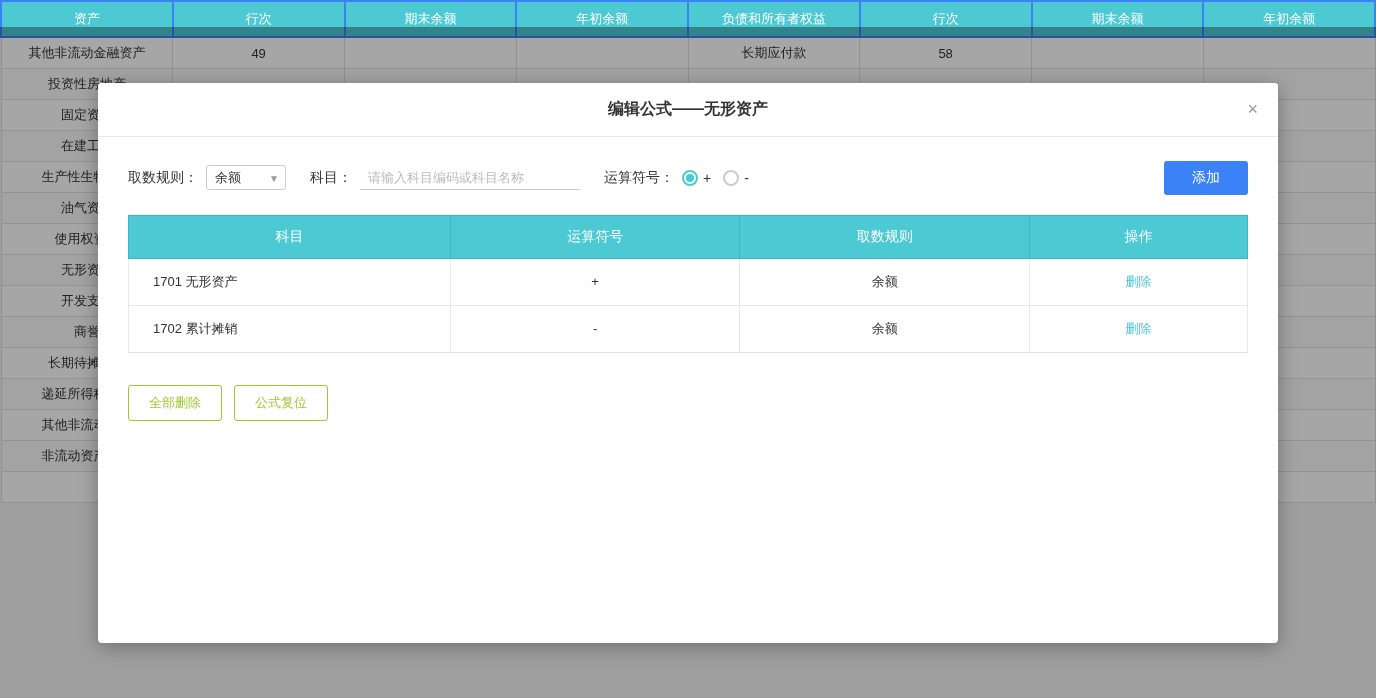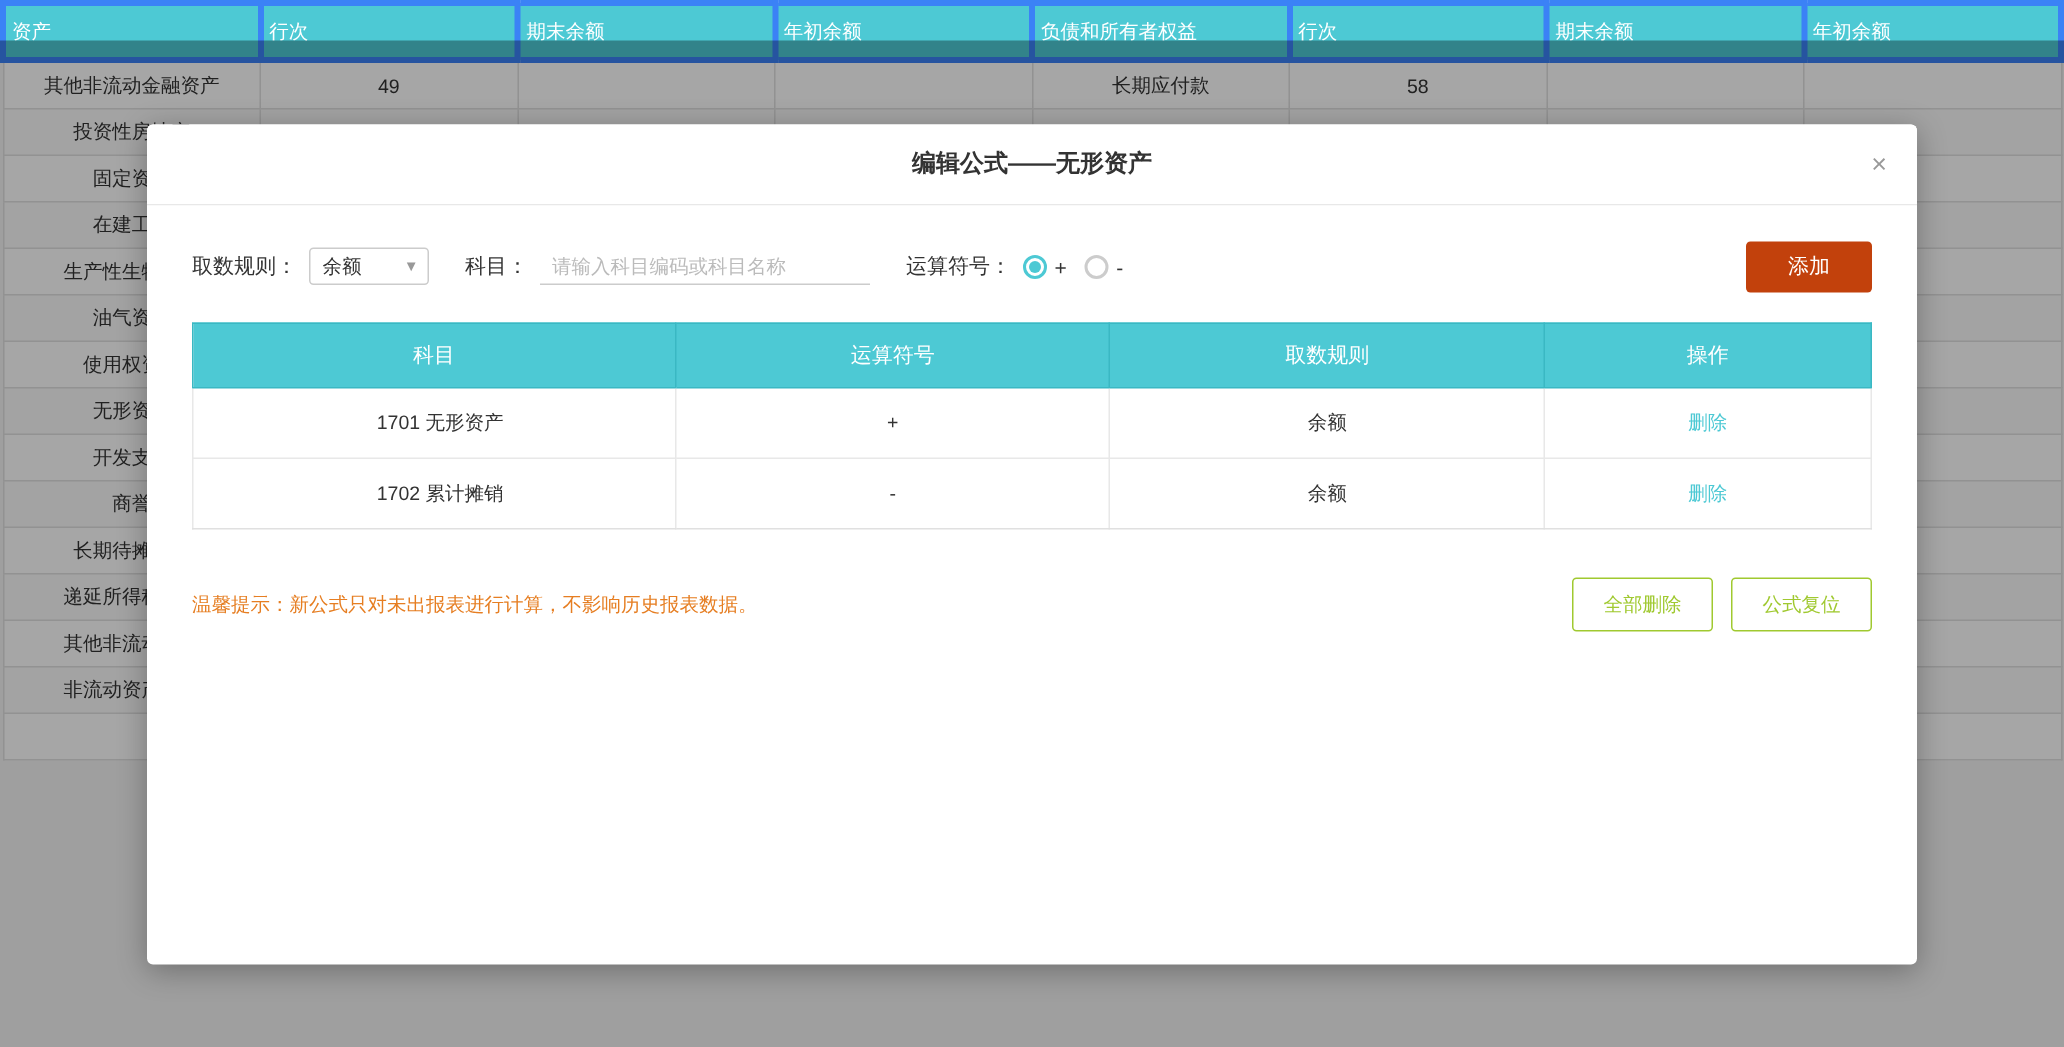--- a/index.html
+++ b/index.html
@@ -23,24 +23,24 @@
     .bg-table {
       width: 100%;
       border-collapse: collapse;
       table-layout: fixed;
     }
 
     .bg-table th {
       background: #4dc9d4;
       color: #fff;
       padding: 8px 4px;
-      border: 4px solid #3b82f6;
+      border: 2px solid #3b82f6;
       font-weight: normal;
       font-size: 13px;
-      text-align: left;
+      text-align: center;
     }
 
     .bg-table td {
       background: #fff;
       border: 1px solid #e0e0e0;
       padding: 6px 8px;
       color: #333;
       font-size: 13px;
       text-align: center;
     }
@@ -205,21 +205,21 @@
       border-color: #ccc;
     }
 
     .radio-label {
       font-size: 14px;
       color: #333;
     }
 
     
     .btn-add {
-      background: #c2410c;
+      background: #3b82f6;
       color: #fff;
       border: none;
       padding: 8px 28px;
       border-radius: 3px;
       font-size: 14px;
       cursor: pointer;
       margin-left: auto;
     }
 
     
@@ -246,21 +246,21 @@
       border-right: 1px solid #e8e8e8;
       color: #333;
       font-size: 13px;
     }
 
     .data-table tbody tr:last-child td {
       border-bottom: 1px solid #e0e0e0;
     }
 
     .data-table td:first-child {
-      text-align: center;
+      text-align: left;
       padding-left: 24px;
     }
 
     .data-table td:not(:first-child) {
       text-align: center;
     }
 
     .link-delete {
       color: #4dc9d4;
       cursor: pointer;
@@ -534,20 +534,19 @@
               <td>1702 累计摊销</td>
               <td>-</td>
               <td>余额</td>
               <td><a class="link-delete" href="#">删除</a></td>
             </tr>
           </tbody>
       </table>
     </div>
 
     <div class="modal-footer">
-      <span class="tip-text">温馨提示：新公式只对未出报表进行计算，不影响历史报表数据。</span>
       <div class="footer-buttons">
         <button class="btn-outline">全部删除</button>
         <button class="btn-outline">公式复位</button>
       </div>
     </div>
   </div>
 </div>
 
 </body></html>

